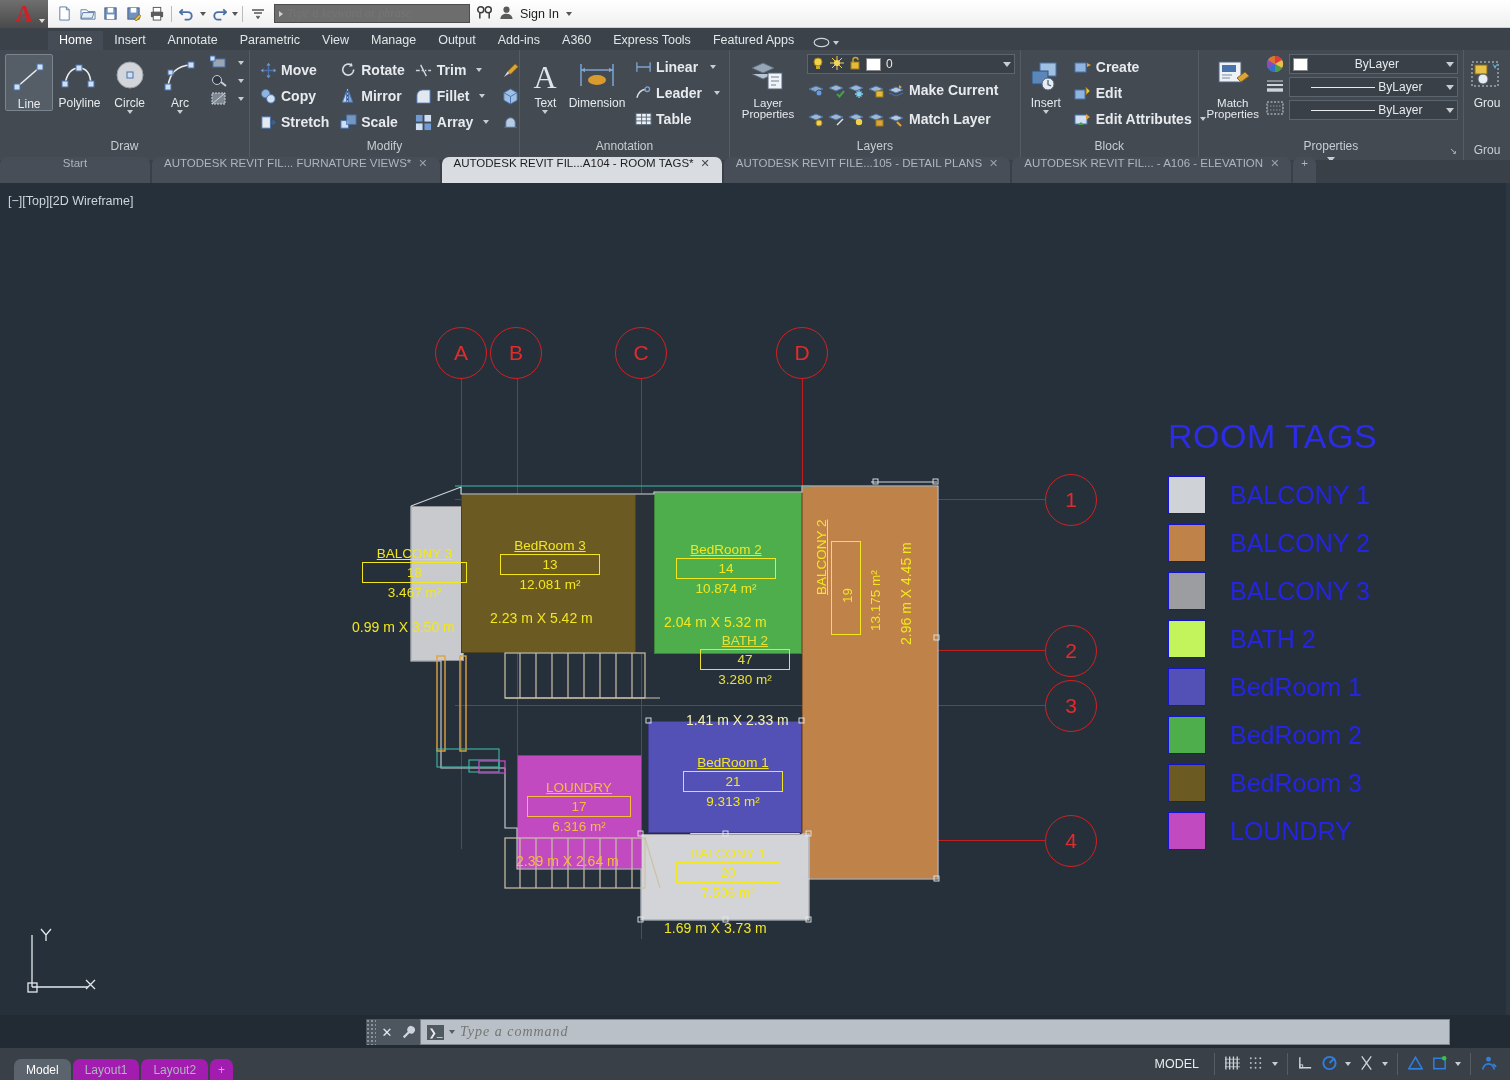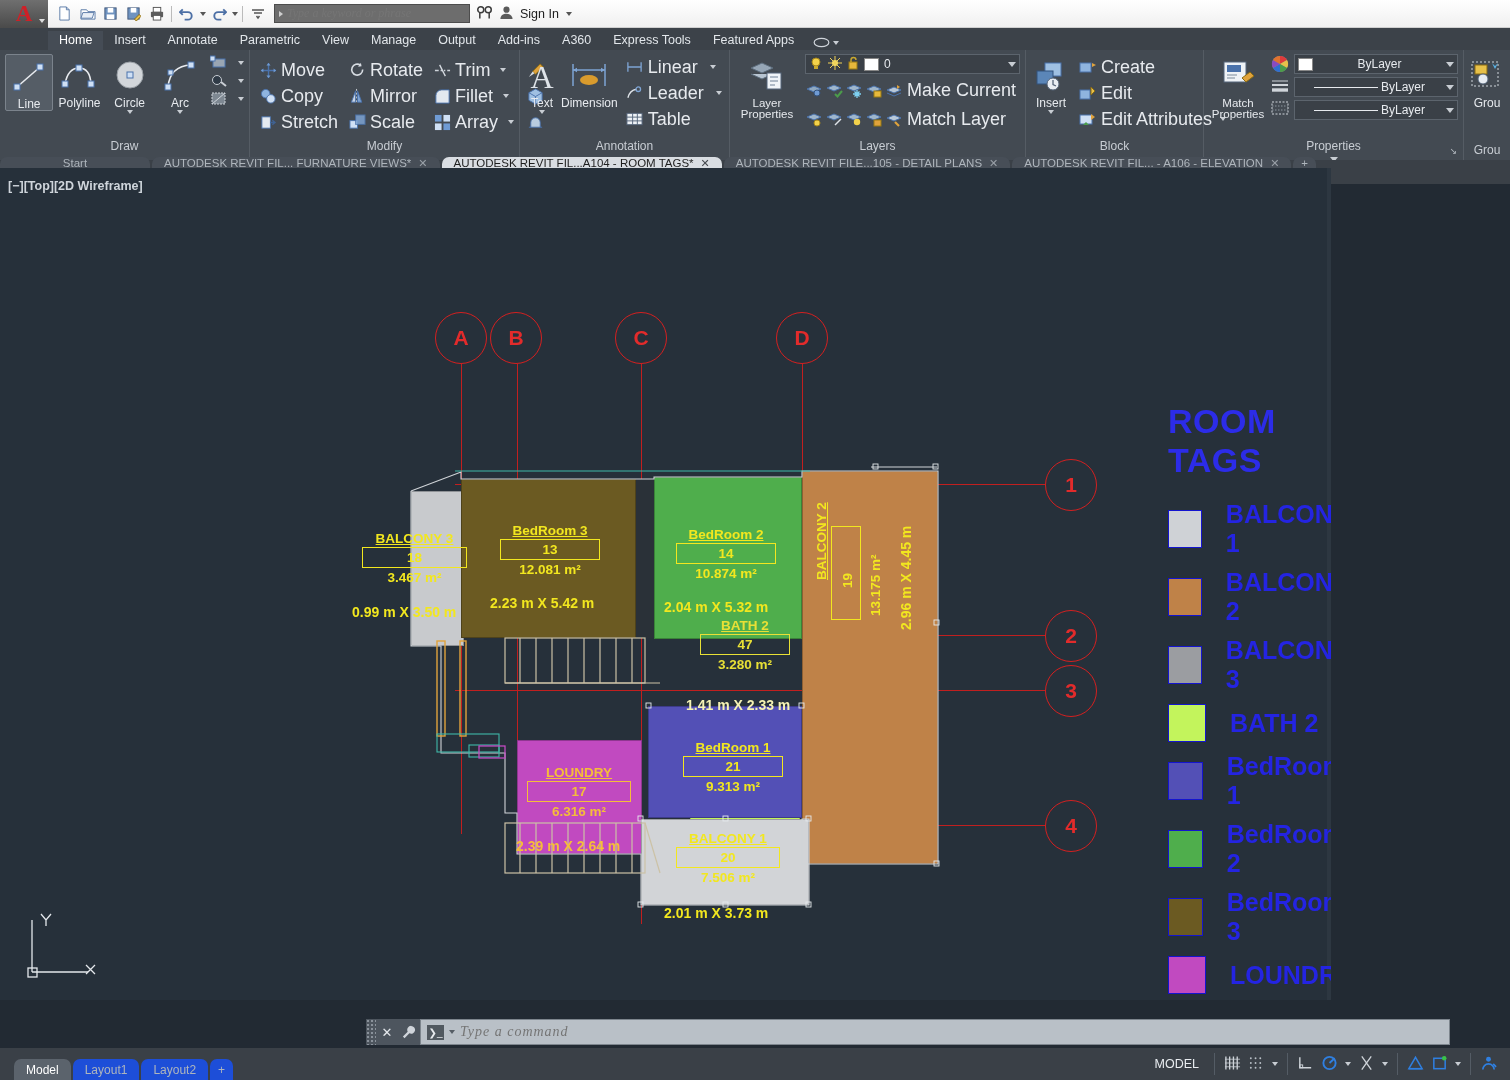--- a/index.html
+++ b/index.html
@@ -92,21 +92,21 @@
   .bigbtn{
     width:52px; display:flex;flex-direction:column;align-items:center;gap:1px;
     font-size:12px; color:#e7eaee; padding:2px 0 0 0; border-radius:2px;
   }
   .bigbtn.sel{ background:#555d66; border:1px solid #7b838c;}
   .bigbtn .ic{height:40px;display:flex;align-items:center;justify-content:center;}
   .bigbtn .lbl{text-align:center;line-height:12px;}
 
   .smbtn{
     display:flex;align-items:center;gap:4px;height:26px;padding:0 4px;
-    font-size:18px;color:#e7eaee;border-radius:2px;white-space:nowrap;
+    font-size:14px;color:#e7eaee;border-radius:2px;white-space:nowrap;font-weight:bold;
   }
   .col{display:flex;flex-direction:column;}
   .row{display:flex;align-items:center;}
   .icosq{width:18px;height:18px;display:flex;align-items:center;justify-content:center;}
 
   .combo{
     height:20px;background:#3a4047;border:1px solid #5c646d;display:flex;align-items:center;
     padding:0 3px;gap:5px;font-size:12px;color:#e7eaee;
   }
   .combo .cv{flex:1;}
@@ -123,22 +123,22 @@
     border-top-left-radius:7px;border-top-right-radius:7px;
     margin-right:2px;white-space:nowrap;
   }
   .ftab.active{background:#d9dde2;color:#1e1e1e;}
   .ftab .x{font-size:11px;color:#9aa1a8;}
   .ftab.active .x{color:#44484d;}
   .ftab.plus{padding:0 8px;}
 
   
   .viewport{
-    position:absolute;left:0;top:168px;width:1331px;height:832px;
-    background:#26303a; overflow:hidden;font-weight:bold;
+    position:absolute;left:0;top:183px;width:1510px;height:832px;
+    background:#26303a; overflow:hidden;
   }
   .vlabel{position:absolute;left:8px;top:11px;font-size:12.5px;color:#cfd5db;}
   .scrollmark{position:absolute;right:0;top:0;width:4px;height:832px;background:#2d3741;}
 
   
   .bub{
     position:absolute;border:1.6px solid #d42020;border-radius:50%;
     display:flex;align-items:center;justify-content:center;
     color:#e22b2b;font-size:21px;font-family:"Liberation Sans",sans-serif;
   }
@@ -180,21 +180,21 @@
   }
 
   
   .statusbar{
     position:absolute;left:0;top:1048px;width:1510px;height:32px;background:#3a4047;
     display:flex;align-items:center;
   }
   .ltabs{display:flex;align-items:flex-end;height:32px;padding-left:14px;gap:2px;}
   .ltab{
     height:21px;padding:0 12px;display:flex;align-items:center;font-size:12px;
-    color:#aeb5bc;background:#1d4ed8;border-top-left-radius:7px;border-top-right-radius:7px;
+    color:#aeb5bc;background:#a21caf;border-top-left-radius:7px;border-top-right-radius:7px;
   }
   .ltab.active{background:#5b636c;color:#ffffff;}
   .ltab.plus{padding:0 8px;}
   .status-right{margin-left:auto;display:flex;align-items:center;height:32px;padding-right:4px;}
   .sgrp{display:flex;align-items:center;gap:7px;padding:0 9px;height:22px;border-right:1px solid #545c65;}
   .sgrp:last-child{border-right:0;}
   .modelbtn{font-size:12.5px;color:#e9edf1;padding:0 6px;}
 </style>
 </head>
 <body>
@@ -1018,21 +1018,21 @@
     <div class="box" style="border-color:#f5bd3a;color:#f5bd3a">17</div>
     <div class="ar" style="color:#f5bd3a">6.316 m²</div>
   </div>
   <div class="dim" style="left:516px;top:670px;color:#f5bd3a">2.39 m X 2.64 m</div>
 
   <div class="tag" style="left:676px;top:663px;width:104px">
     <div class="nm">BALCONY 1</div>
     <div class="box">20</div>
     <div class="ar">7.506 m²</div>
   </div>
-  <div class="dim" style="left:664px;top:737px">2.01 m X 3.73 m</div>
+  <div class="dim" style="left:664px;top:737px">1.69 m X 3.73 m</div>
 
   <div class="legend" style="left:1168px;top:234px">
     <div class="legend-title">ROOM TAGS</div>
     <div style="margin-top:20px">
       <div class="legrow">
         <span class="legsw" style="background:#cfd2d6"></span>
         <span class="legtxt">BALCONY 1</span>
       </div>
       <div class="legrow">
         <span class="legsw" style="background:#bf8248"></span>

